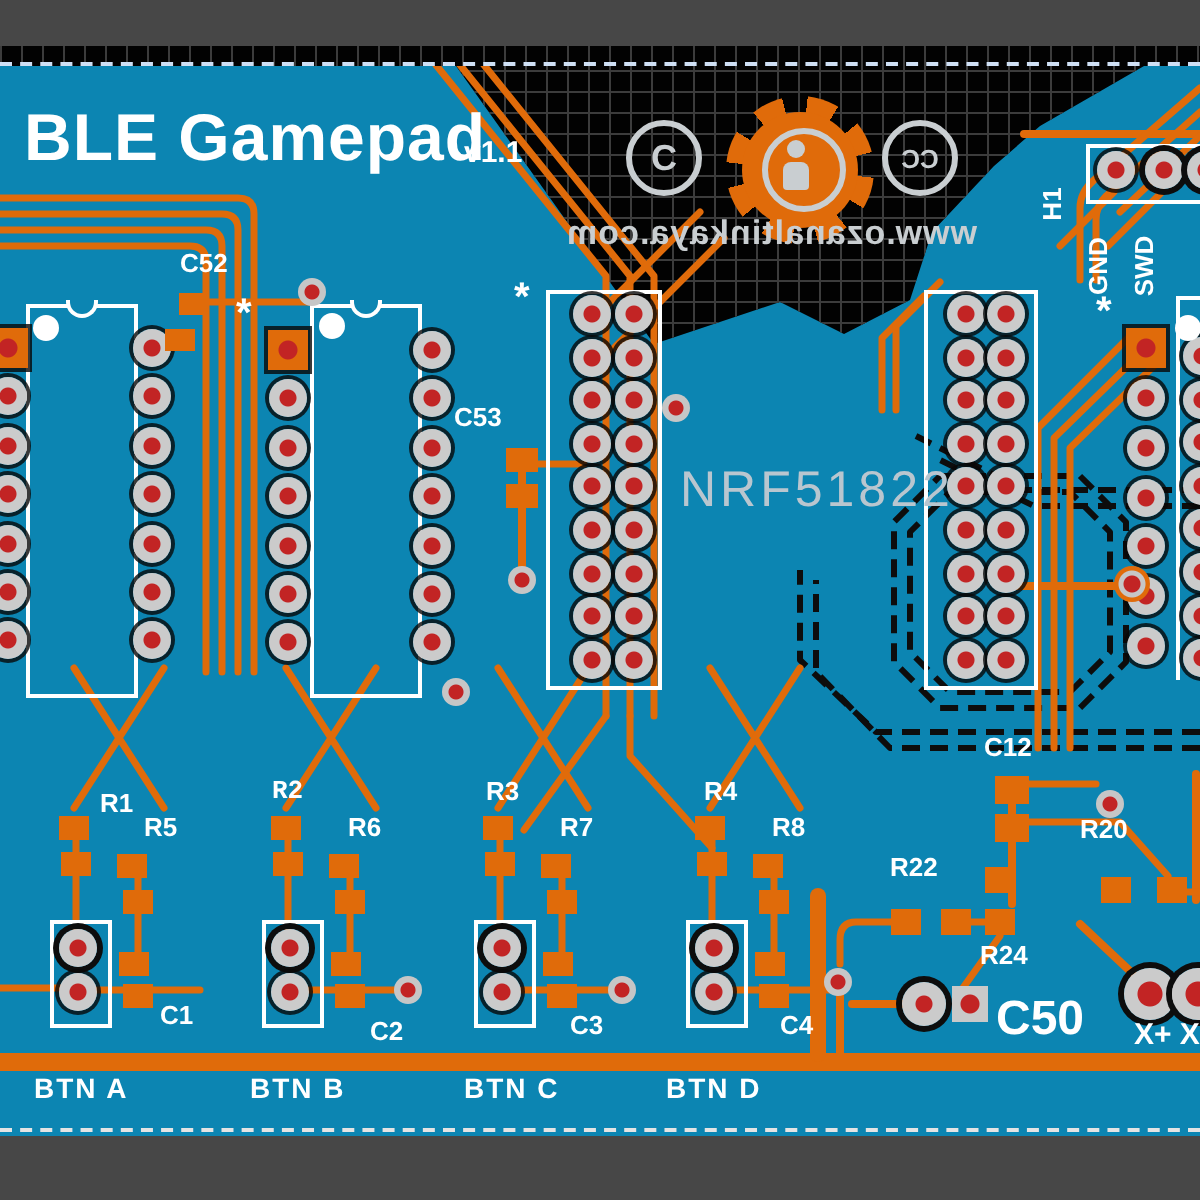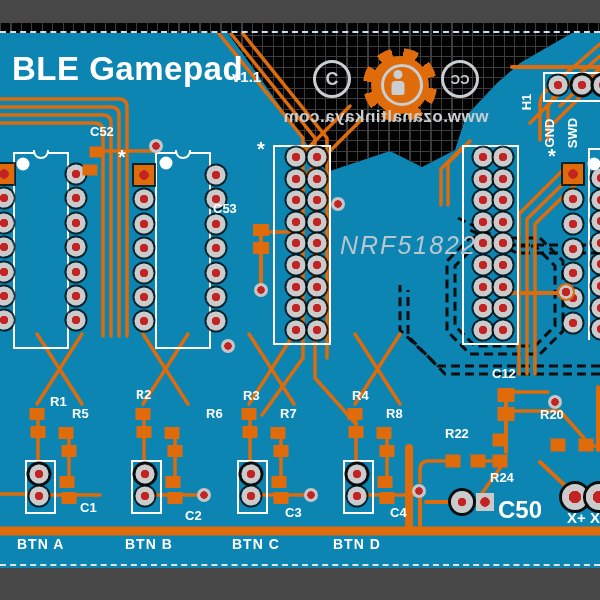--- a/index.html
+++ b/index.html
@@ -43,21 +43,21 @@
       border-radius:0 0 12px 12px;background:#0c85b2;transform:translateX(-50%);z-index:4;}
   .line-v{position:absolute;border-left:2px solid #fff;z-index:3;}
   .line-h{position:absolute;border-top:2px solid #fff;z-index:3;}
   
   .lbl{position:absolute;color:#fff;font-weight:bold;font-size:13px;white-space:nowrap;z-index:5;}
   .rot{transform:translate(-50%,-50%) rotate(-90deg);}
   .title{position:absolute;left:12px;top:50px;color:#fff;font-size:33px;font-weight:600;
       letter-spacing:.5px;z-index:5;}
   .version{position:absolute;left:232px;top:68px;color:#ffffff;font-size:15px;font-weight:bold;z-index:5;}
   .chip{position:absolute;left:340px;top:231px;color:#b9c6cf;font-size:25px;font-weight:400;
-      letter-spacing:2px;z-index:5;font-style:italic;}
+      letter-spacing:2px;z-index:5;}
   .bigref{position:absolute;color:#fff;font-size:24px;font-weight:bold;z-index:5;}
   .star{position:absolute;color:#fff;font-size:20px;font-weight:bold;z-index:5;}
   .mirror{transform:scaleX(-1);}
   
   .ic-circle{position:absolute;border:3px solid #c9ced1;border-radius:50%;color:#c9ced1;
       display:flex;align-items:center;justify-content:center;font-weight:bold;z-index:5;background:transparent;}
   .gear{position:absolute;left:363px;top:48px;width:74px;height:74px;border-radius:50%;z-index:4;
       background:repeating-conic-gradient(from 6deg,#e06b0a 0 25deg,transparent 25deg 45deg);}
   .gear-core{position:absolute;left:371px;top:56px;width:58px;height:58px;border-radius:50%;
       background:#e06b0a;z-index:4;}
@@ -221,21 +221,21 @@
     <span></span>
   <i class="pad th" style="left: 601px; top: 178px;"></i><i class="pad th" style="left: 601px; top: 199.6px;"></i><i class="pad th" style="left: 601px; top: 221.2px;"></i><i class="pad th" style="left: 601px; top: 242.8px;"></i><i class="pad th" style="left: 601px; top: 264.4px;"></i><i class="pad th" style="left: 601px; top: 286px;"></i><i class="pad th" style="left: 601px; top: 307.6px;"></i><i class="pad th" style="left: 601px; top: 329.2px;"></i></div>
 
   <div>
     <div class="lbl" style="left:90px;top:124px;">C52</div>
     <span class="smd" style="left:97px;top:152px;width:15px;height:11px;"></span>
     <span class="smd" style="left:90px;top:170px;width:15px;height:11px;"></span>
     <div class="star" style="left:118px;top:146px;">*</div>
   </div>
   <div>
-    <div class="lbl" style="left:213px;top:201px;">C53</div>
+    <div class="lbl" style="left:227px;top:201px;">C53</div>
     <span class="smd" style="left:261px;top:230px;width:16px;height:12px;"></span>
     <span class="smd" style="left:261px;top:248px;width:16px;height:12px;"></span>
   </div>
 
   <div class="star" style="left:257px;top:138px;">*</div>
   <div class="star" style="left:548px;top:145px;">*</div>
 
   <div class="chip">NRF51822</div>
 
   <i class="pad via" style="left:156px;top:146px;"></i>
@@ -259,21 +259,21 @@
     <span class="smd" style="left:69px;top:498px;width:15px;height:12px;"></span>
     <div class="box" style="left:25px;top:460px;width:27px;height:50px;"></div>
     <i class="pad th thermal" style="left:39px;top:474px;"></i>
     <i class="pad th" style="left:39px;top:496px;"></i>
     <div class="lbl" style="left:80px;top:500px;">C1</div>
     <div class="lbl" style="left:17px;top:536px;font-size:14px;letter-spacing:1px;">BTN A</div>
   </div>
 
   <div>
     <div class="lbl" style="left:136px;top:388px;font-family:Liberation Mono, monospace;">R2</div>
-    <div class="lbl" style="left:174px;top:406px;margin-left:32px;">R6</div>
+    <div class="lbl" style="left:174px;top:406px;">R6</div>
     <span class="smd" style="left:143px;top:414px;width:15px;height:12px;"></span>
     <span class="smd" style="left:144px;top:432px;width:15px;height:12px;"></span>
     <span class="smd" style="left:172px;top:433px;width:15px;height:12px;"></span>
     <span class="smd" style="left:175px;top:451px;width:15px;height:12px;"></span>
     <span class="smd" style="left:173px;top:482px;width:15px;height:12px;"></span>
     <span class="smd" style="left:175px;top:498px;width:15px;height:12px;"></span>
     <div class="box" style="left:131px;top:460px;width:27px;height:50px;"></div>
     <i class="pad th thermal" style="left:145px;top:474px;"></i>
     <i class="pad th" style="left:145px;top:496px;"></i>
     <div class="lbl" style="left:185px;top:508px;">C2</div>

